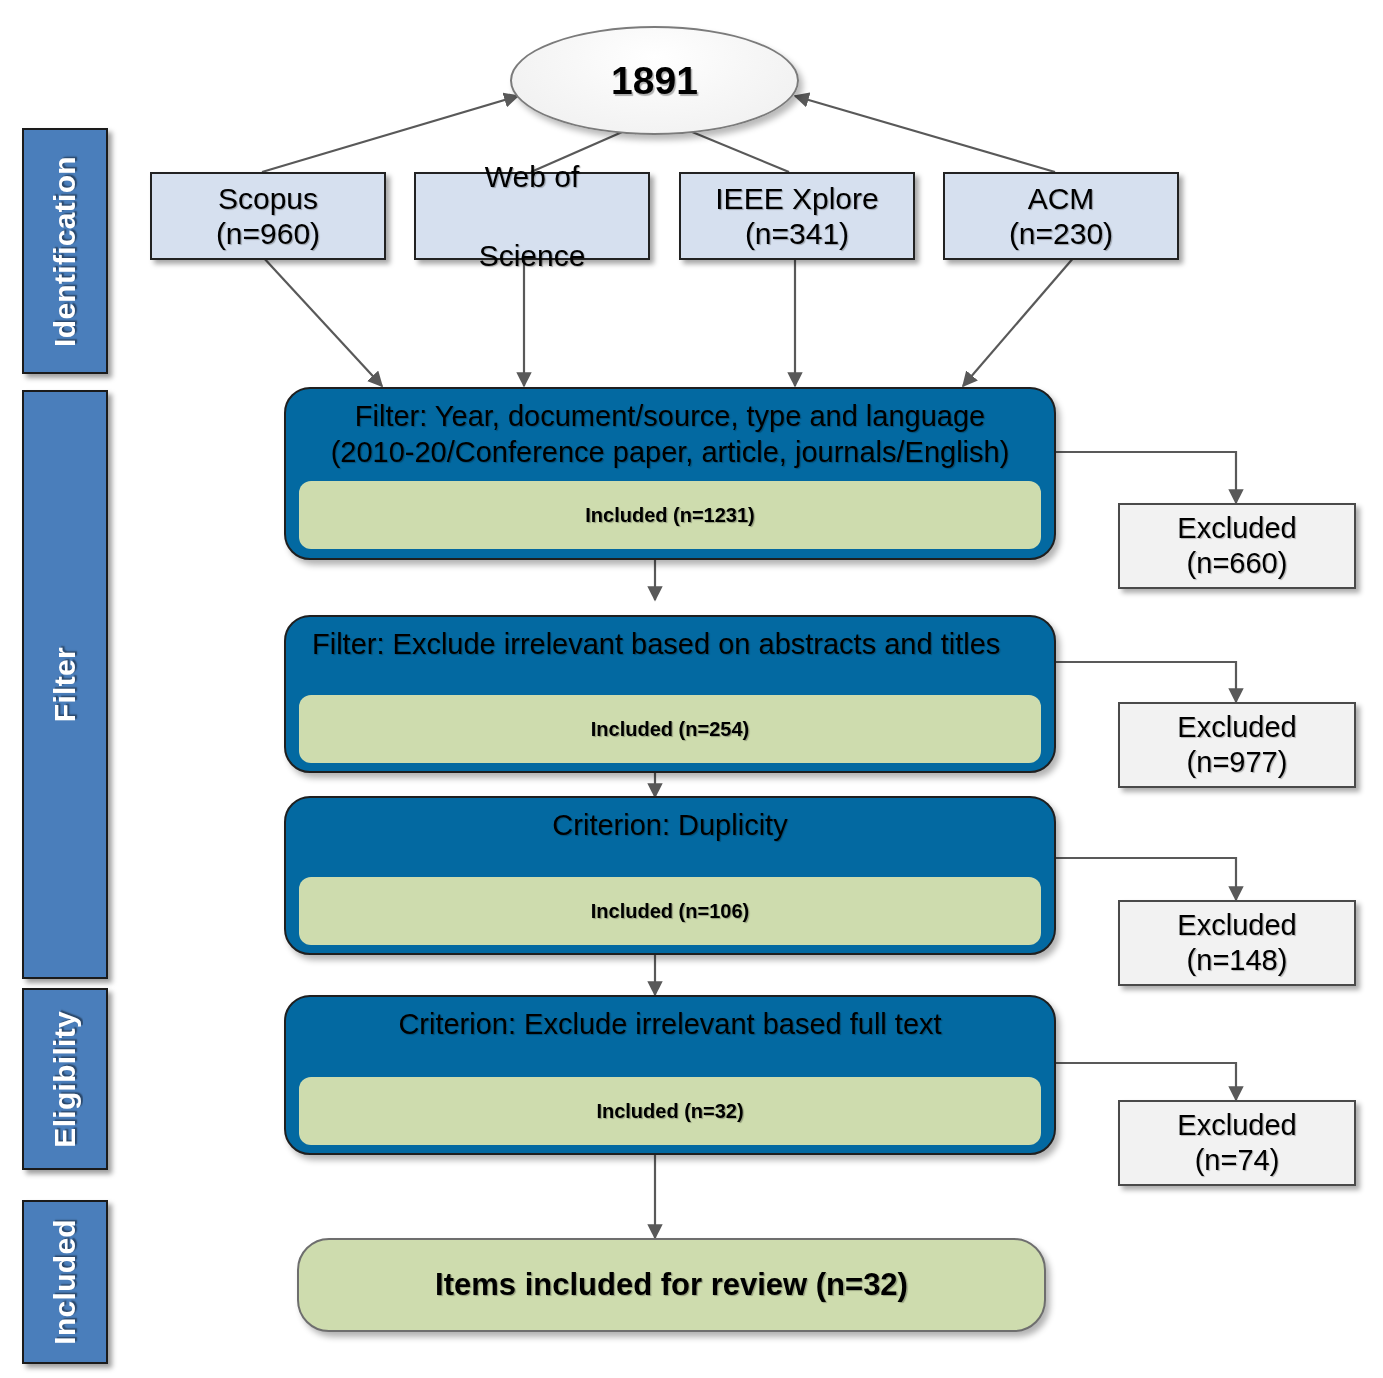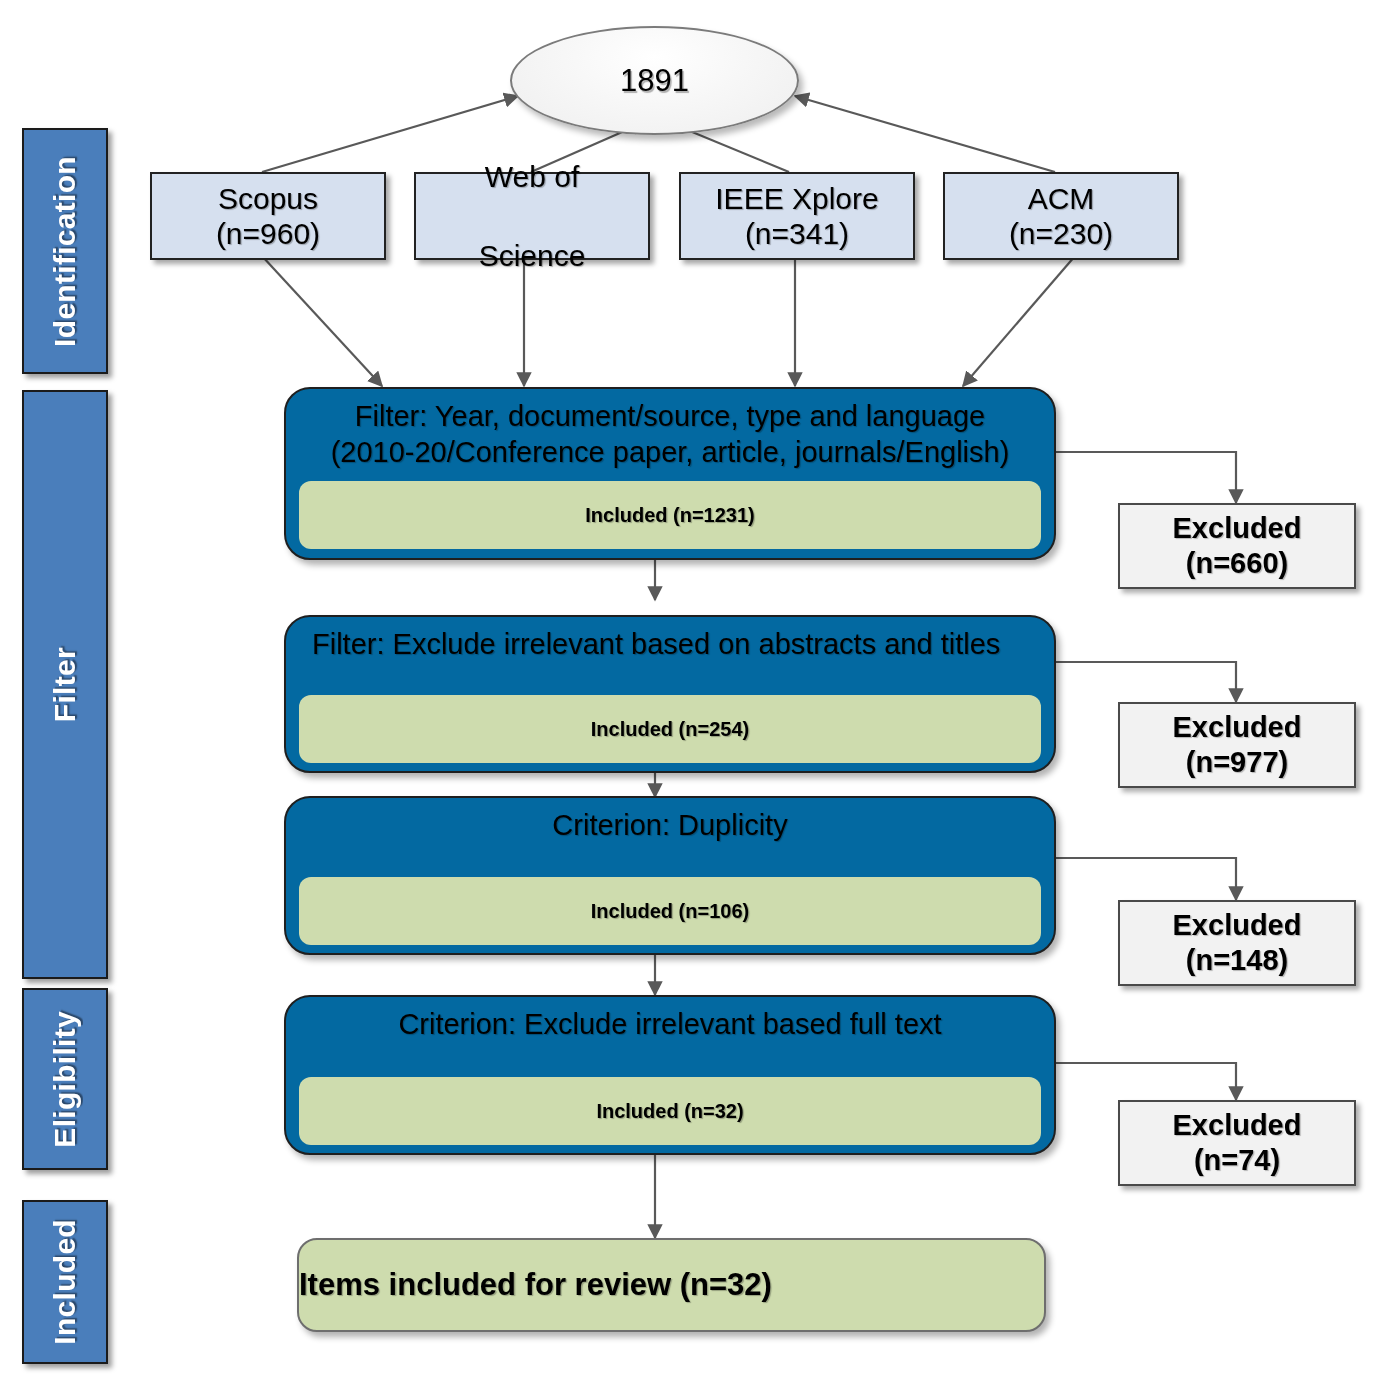--- a/index.html
+++ b/index.html
@@ -50,22 +50,22 @@
     position: absolute;
     border: 2px solid #7b7b7b;
     border-radius: 50%;
     background: radial-gradient(ellipse at 50% 28%, #ffffff 0%, #f7f7f7 45%, #eeeeee 100%);
     box-shadow: 4px 5px 6px rgba(0,0,0,0.28);
     display: flex;
     align-items: center;
     justify-content: center;
   }
   .total-ellipse span {
-    font-size: 31px;
-    font-weight: normal;
+    font-size: 39px;
+    font-weight: bold;
     color: #000000;
     text-shadow: 1.5px 1.5px 1px rgba(0,0,0,0.30);
   }
 
   
   .source-box {
     position: absolute;
     background: #D6E0EF;
     border: 2px solid #222222;
     box-shadow: 4px 4px 5px rgba(0,0,0,0.35);
@@ -122,37 +122,37 @@
   .excluded-box {
     position: absolute;
     background: #F2F2F2;
     border: 2px solid #4a4a4a;
     box-shadow: 4px 4px 5px rgba(0,0,0,0.32);
     display: flex;
     flex-direction: column;
     align-items: center;
     justify-content: center;
     line-height: 1.2;
-    font-weight: bold;
   }
   .excluded-box .l1, .excluded-box .l2 {
     font-size: 29px;
     color: #000000;
     text-shadow: 1.2px 1.2px 1px rgba(0,0,0,0.26);
   }
 
   
   .final-box {
     position: absolute;
     background: #CEDCAE;
     border: 2px solid #6e6e6e;
-    border-radius: 20px;
+    border-radius: 32px;
     box-shadow: 4px 5px 6px rgba(0,0,0,0.30);
     display: flex;
     align-items: center;
+    justify-content: center;
   }
   .final-box span {
     font-size: 31px;
     font-weight: bold;
     color: #000000;
     text-shadow: 1.3px 1.3px 1px rgba(0,0,0,0.28);
   }
 </style>
 </head>
 <body>

